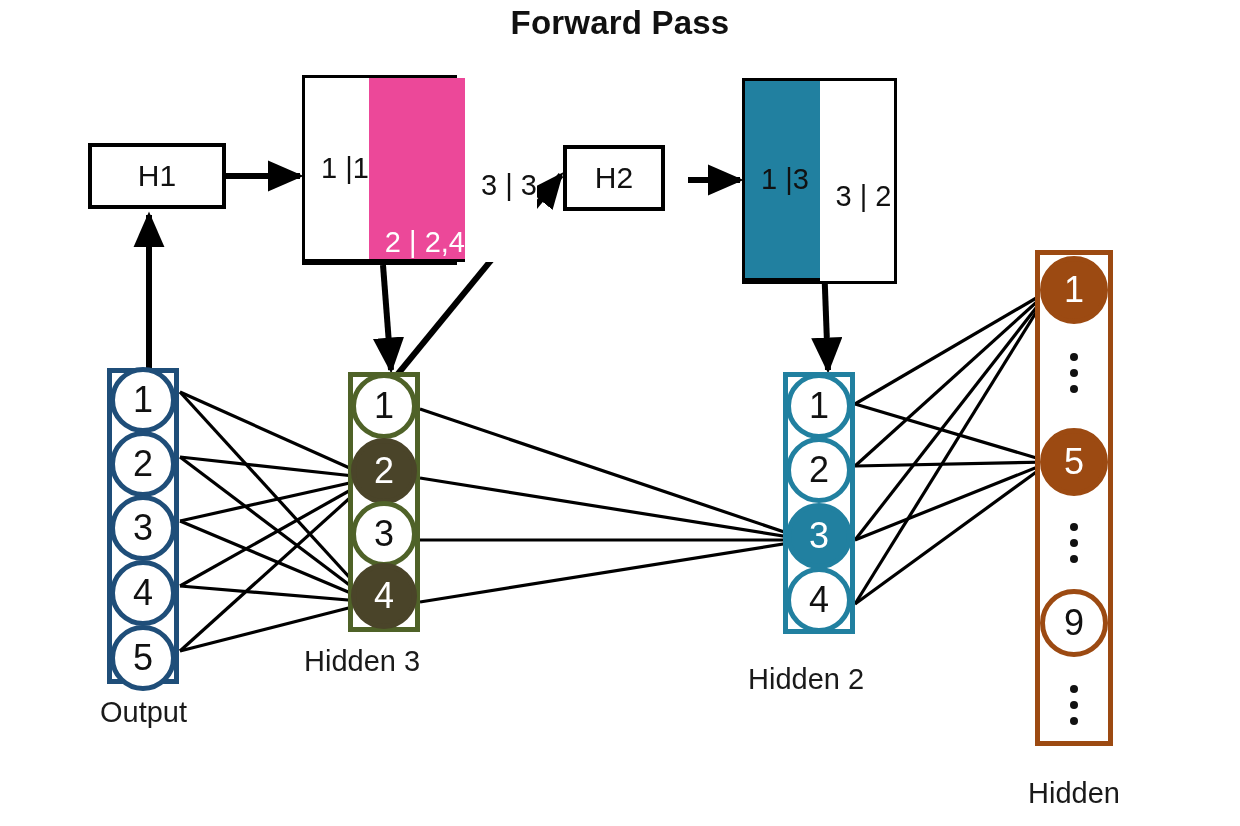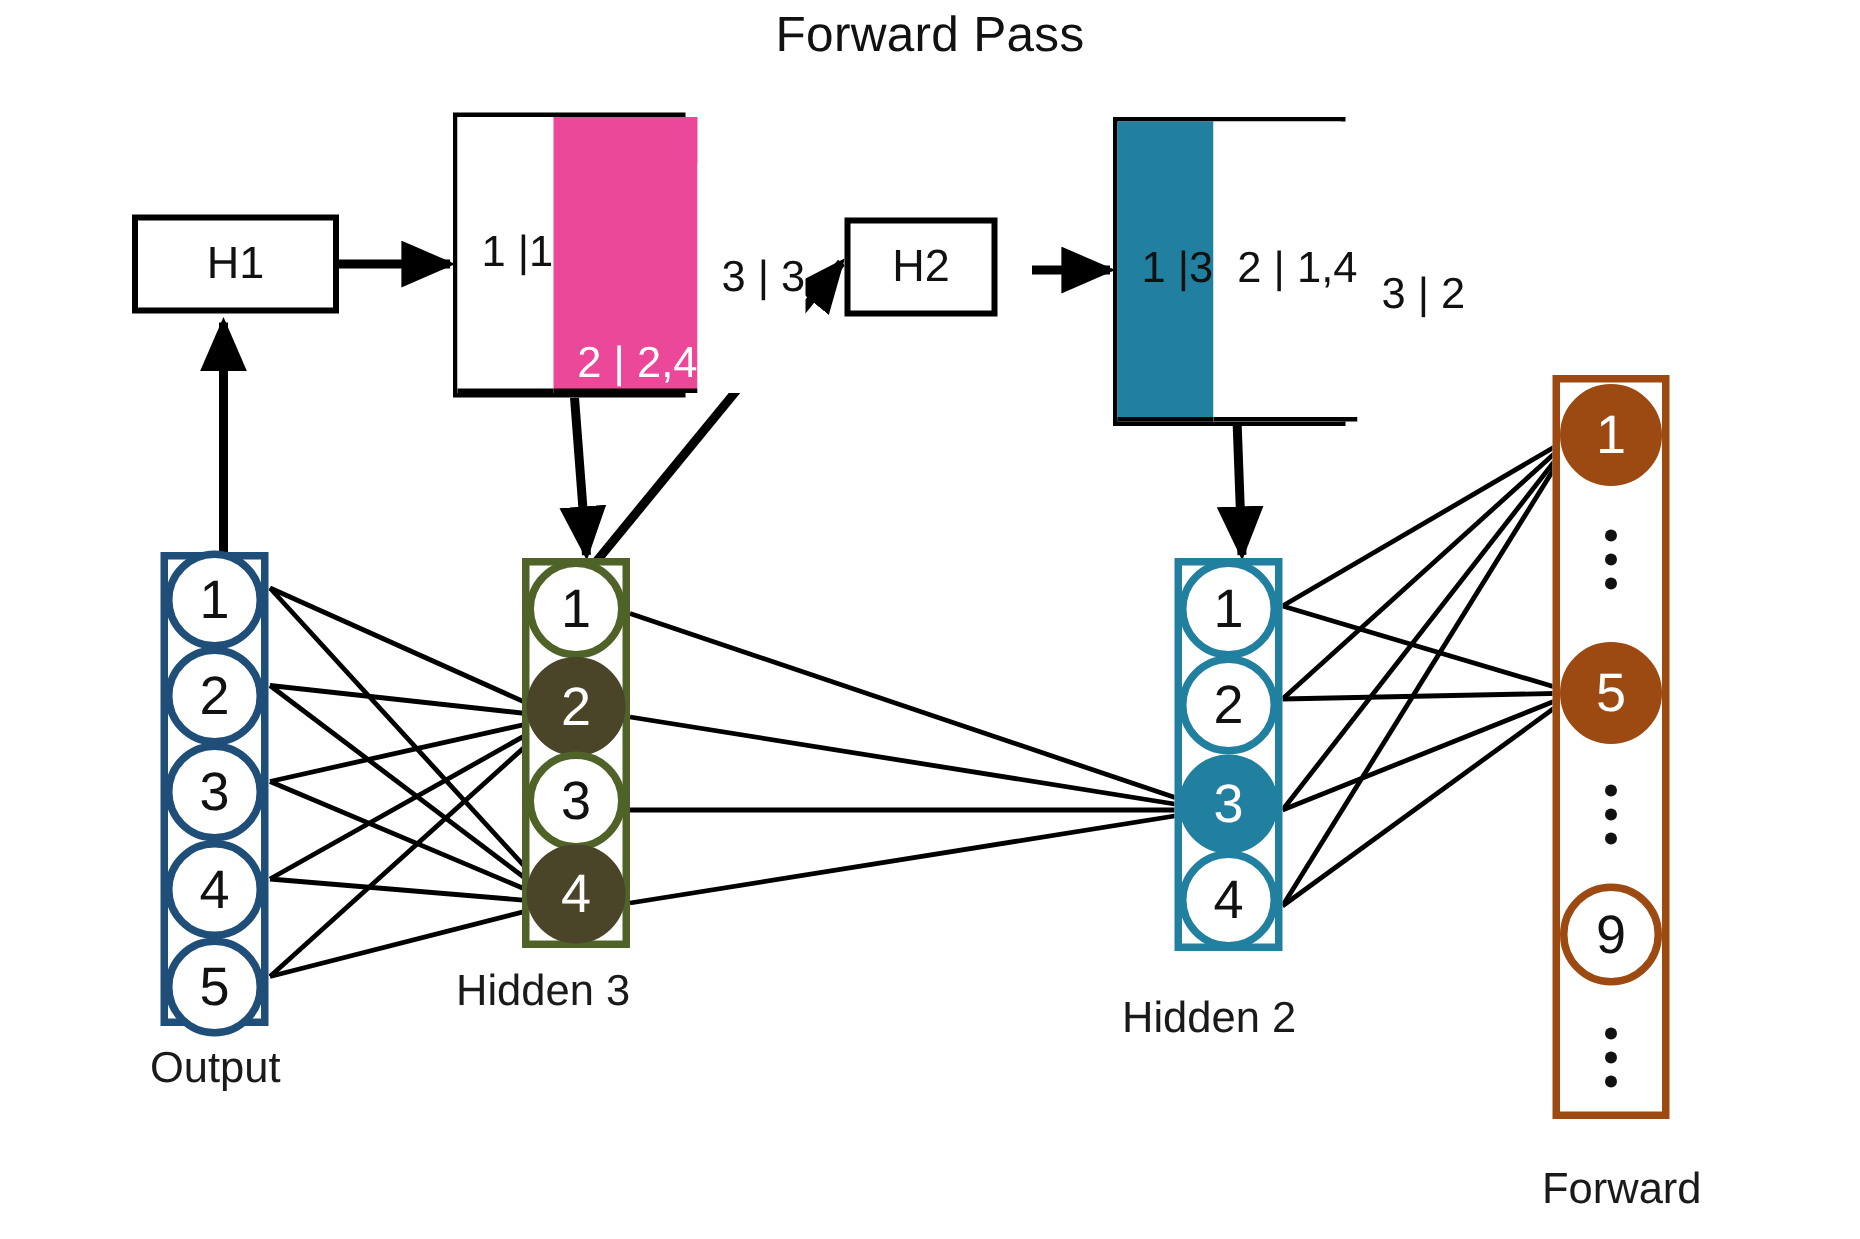--- a/index.html
+++ b/index.html
@@ -27,21 +27,21 @@
     height: 826px;
     overflow: visible;
   }
   .title {
     position: absolute;
     left: 0;
     top: 4px;
     width: 1240px;
     text-align: center;
     font-size: 33px;
-    font-weight: normal;
+    font-weight: bold;
     color: #111111;
     letter-spacing: 0.2px;
   }
   .layer-label {
     position: absolute;
     font-size: 29px;
     color: #1a1a1a;
     white-space: nowrap;
   }
   .hbox {
@@ -205,23 +205,20 @@
     <div class="table-row">
       <span>3 | 3</span>
     </div>
   </div>
 
   <div class="table-box" style="left:742px; top:78px; width:155px; height:206px;">
     <div class="table-row hl-teal">
       <span>1 |3</span>
     </div>
     <div class="table-row">
-      <span>2 | 1,4</span>
-    </div>
-    <div class="table-row">
       <span>3 | 2</span>
     </div>
   </div>
 
   <div class="layer-col" style="left:107px; top:368px; width:72px; height:316px; border:5px solid #1f4e79;">
     <div class="node" style="left:-2px; top:-6px; width:66px; height:66px; border:5px solid #1f4e79; background:#ffffff; color:#111111;">
       <span>1</span>
     </div>
     <div class="node" style="left:-2px; top:58px; width:66px; height:66px; border:5px solid #1f4e79; background:#ffffff; color:#111111;">
       <span>2</span>
@@ -289,15 +286,15 @@
     </div>
     <div class="node" style="left:0px; top:334px; width:68px; height:68px; border:5px solid #9c4a12; background:#ffffff; color:#111111;">
       <span>9</span>
     </div>
     <div class="dots" style="left:0px; top:424px; width:68px; height:52px;">
       <span></span>
         <span></span>
         <span></span>
     </div>
   </div>
-  <div class="layer-label" style="left:1028px; top:777px;">Forward</div>
+  <div class="layer-label" style="left:1028px; top:777px;">Hidden</div>
 
 </div>
 
 </body></html>

